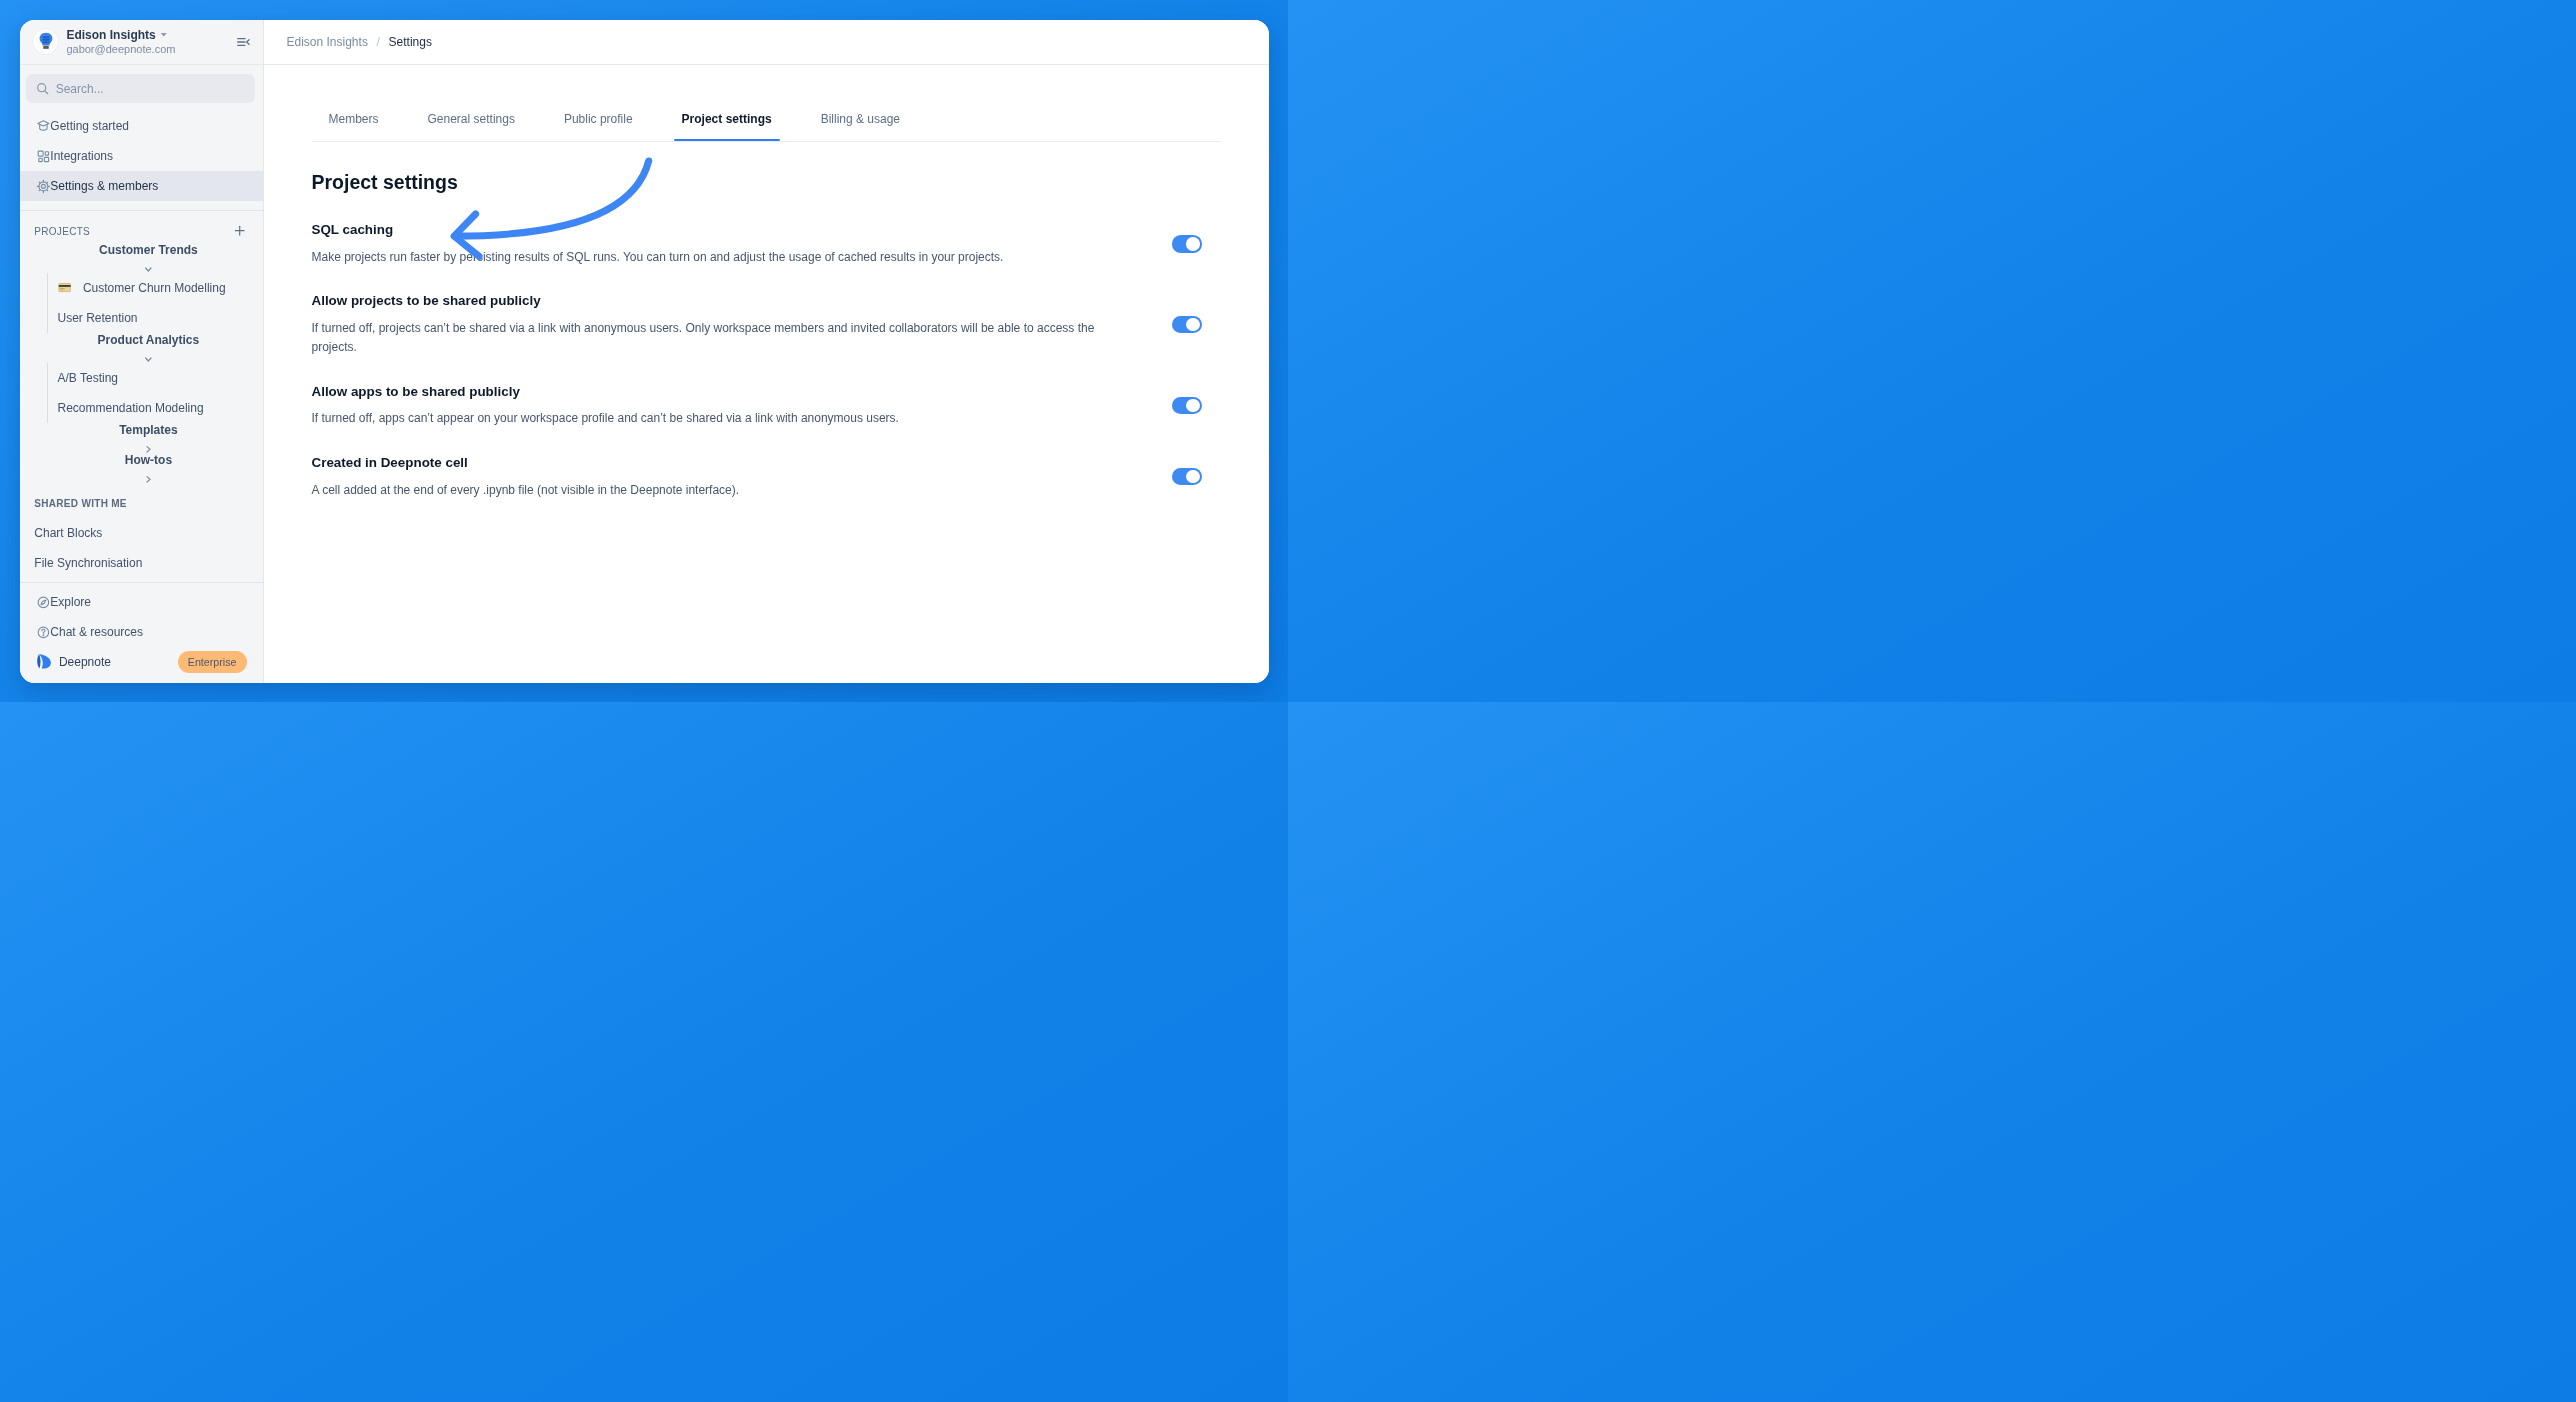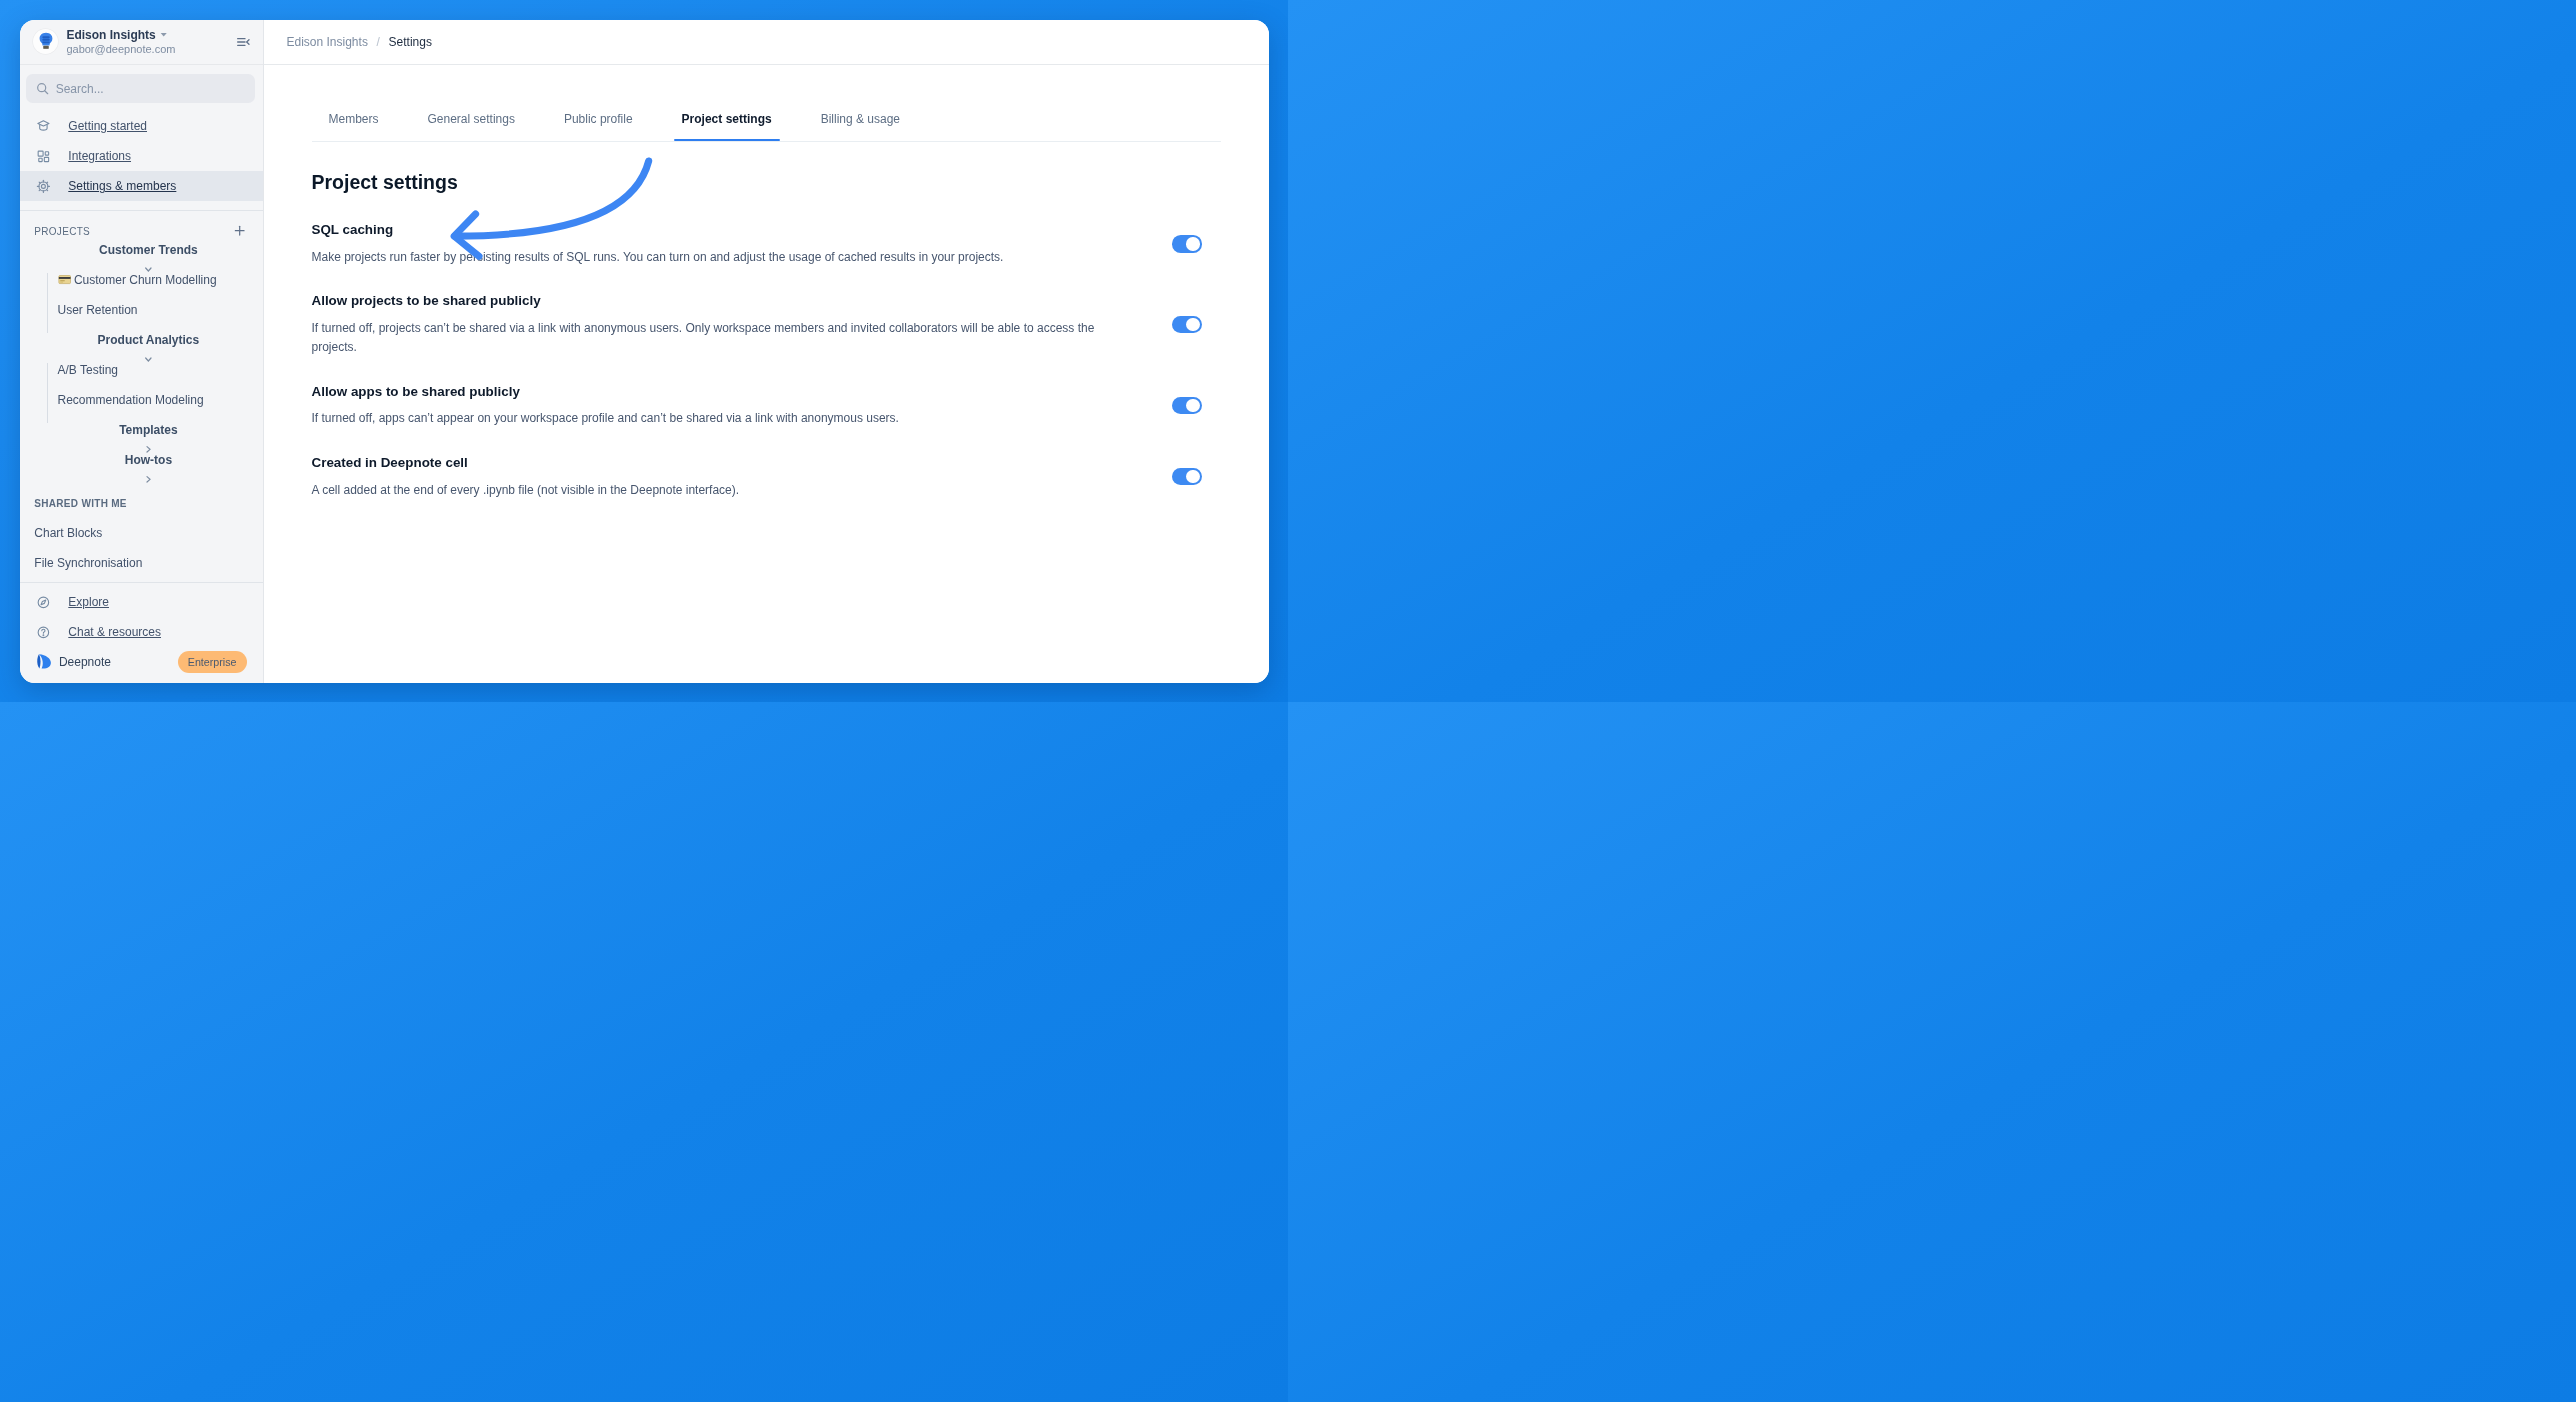--- a/index.html
+++ b/index.html
@@ -33,42 +33,42 @@
   .ws-caret { color:#8c9aac; font-size:7.4px; }
   .ws-email { font-size:11px; color:#7e8da2; margin-top:1.3px; }
   .collapse-btn { color:#5f7089; flex:none; cursor:pointer; display:flex; }
   .search-box {
     margin:9.4px 8px 0 6.7px; height:29.5px; background:#e7e9ee; border-radius:6.7px;
     display:flex; align-items:center; padding:0 9.4px; gap:6.7px; cursor:text;
   }
   .search-ph { font-size:12px; color:#8694a8; }
   .nav { margin-top:8px; }
   .nav-item, .foot-item {
-    height:30px; display:flex; align-items:center; padding-left:16px; gap:18px;
-    font-size:12px; color:#42526b; cursor:pointer;text-decoration:underline;
+    height:30px; display:flex; align-items:center; padding-left:16px; gap:0;
+    font-size:12px; color:#42526b; cursor:pointer;
   }
   .nav-item .ic, .foot-item .ic { width:14.8px; height:14.8px; flex:none; display:flex; color:#7b8ea6; }
   .nav-item.active { background:#e3e7ed; color:#24344d; }
   .sb-divider { border-top:0.7px solid #e0e4e9; margin-top:8.7px; }
   .tree { flex:1; overflow:hidden; padding-top:8px; }
   .tree-head {
     height:24px; display:flex; align-items:center; justify-content:space-between;
     padding:0 16px 0 14.8px;
   }
   .tree-head-label { font-size:10px; font-weight:400; letter-spacing:0.3px; color:#5a6b80; }
   .plus-btn { color:#5f7089; cursor:pointer; display:flex; }
   .tree-group {
     height:30px; display:flex; align-items:center; gap:6.7px; padding-left:14.8px;
     font-size:12px; font-weight:700; color:#3c4e66; cursor:pointer;flex-direction:column;
   }
   .tree-group:first-of-type { margin-top:6px; }
   .tree-group .chev { color:#7c8ca0; display:flex; }
   .children { margin-left:27px; border-left:0.7px solid #d8dde4; padding-left:10px; }
   .child-item {
-    height:30px; display:flex; align-items:flex-start; gap:3px;
+    height:30px; display:flex; align-items:center; gap:12px;
     font-size:12px; color:#42526b; cursor:pointer; white-space:nowrap;
   }
   .section-label {
     height:30px; display:flex; align-items:center; padding-left:14.8px; margin-top:5.4px;
     font-size:10px; font-weight:700; letter-spacing:0.3px; color:#5a6b80;
   }
   .plain-item {
     height:30px; display:flex; align-items:center; padding-left:14.8px;
     font-size:12px; color:#42526b; cursor:pointer; white-space:nowrap;
   }

